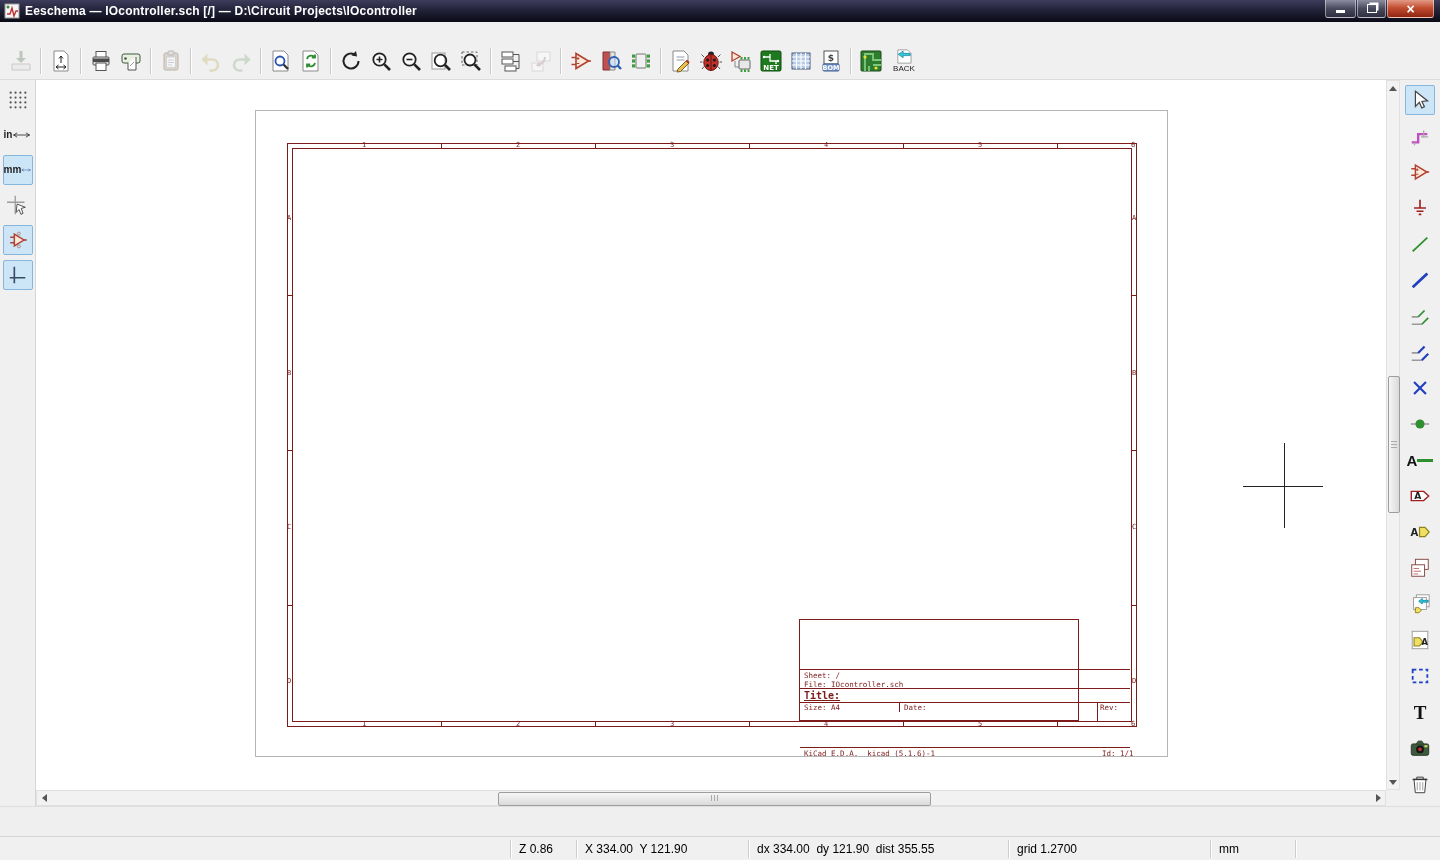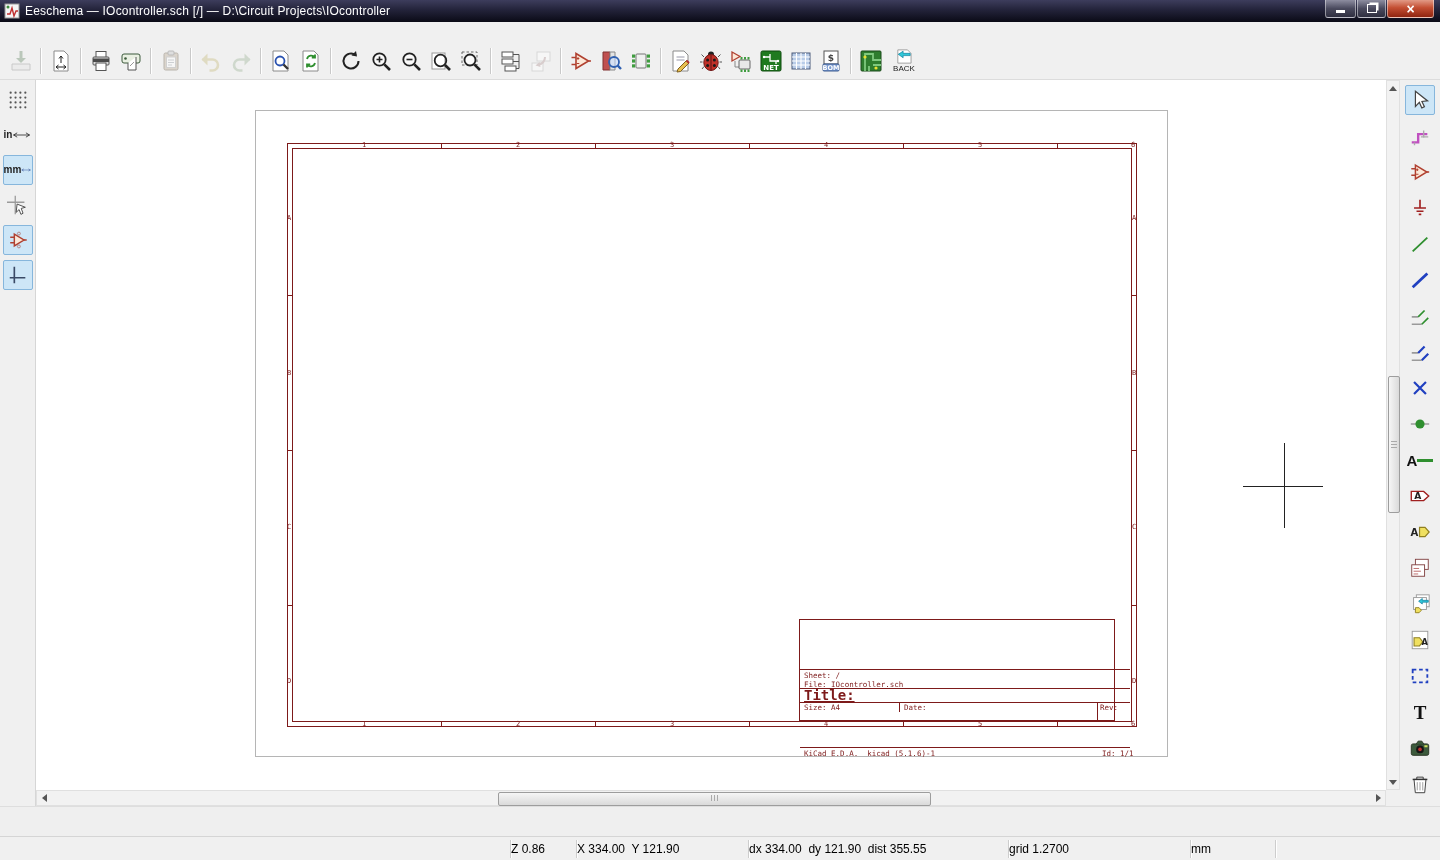--- a/index.html
+++ b/index.html
@@ -3,21 +3,21 @@
 <meta charset="utf-8">
 <style>
   html,body{margin:0;padding:0;background:#000;}
   #root{position:relative;width:1440px;height:860px;background:#f0f0f0;overflow:hidden;
         font-family:"Liberation Sans",sans-serif;font-size:12px;color:#000;}
   
   #titlebar{position:absolute;left:0;top:0;width:1440px;height:22px;
     background:linear-gradient(#3d3d5c 0%,#23233a 45%,#0a0a16 100%);
     display:flex;align-items:center;color:#fff;}
   #appicon{width:16px;height:16px;margin:0 5px 0 4px;flex:0 0 auto;}
-  #wintitle{font-size:12px;letter-spacing:.2px;}
+  #wintitle{font-size:12px;letter-spacing:.2px;font-weight:bold;}
   #winbtns{position:absolute;right:6px;top:0;display:flex;}
   .winbtn{height:17px;display:flex;align-items:center;justify-content:center;
     border:1px solid rgba(255,255,255,.45);border-top:none;border-radius:0 0 3px 3px;
     background:linear-gradient(#8d8da0,#4a4a5e 50%,#2e2e40);margin-left:1px;}
   .winbtn.min{width:29px}.winbtn.res{width:27px}
   .winbtn.close{width:45px;background:linear-gradient(#e29a86,#c44f33 45%,#8f2410);}
   .glyph-min{width:9px;height:3px;background:#fff;margin-top:6px;}
   .glyph-res{width:8px;height:7px;border:1px solid #fff;box-shadow:2px -2px 0 -0.5px #fff;}
   .glyph-close{color:#fff;font-size:14px;font-weight:bold;line-height:1;}
   
@@ -53,26 +53,26 @@
   #canvas{position:absolute;left:36px;top:80px;width:1350px;height:710px;background:#fff;overflow:hidden;}
   #page{position:absolute;left:219px;top:30px;width:913px;height:647px;background:#fff;border:1px solid #b5b5b5;box-sizing:border-box;}
   .frame{position:absolute;border:1px solid #7d1a1a;box-sizing:border-box;}
   #frame-outer{left:251px;top:63px;width:850px;height:584px;}
   #frame-inner{left:256px;top:68px;width:840px;height:574px;}
   .zn{position:absolute;transform:translate(-50%,-50%);font-family:"DejaVu Sans Mono",monospace;
       font-size:7px;color:#7d1a1a;line-height:7px;}
   .tickv{position:absolute;width:1px;height:5px;background:#7d1a1a;}
   .tickh{position:absolute;width:5px;height:1px;background:#7d1a1a;}
   
-  #tblock{position:absolute;left:763px;top:539px;width:316px;height:102px;border:1px solid #7d1a1a;
+  #tblock{position:absolute;left:763px;top:539px;width:280px;height:102px;border:1px solid #7d1a1a;
     box-sizing:border-box;font-family:"DejaVu Sans Mono",monospace;color:#7d1a1a;font-size:7.5px;line-height:9px;}
   .tbrow{position:absolute;left:0;width:330px;border-top:1px solid #7d1a1a;box-sizing:border-box;}
   #tb-sheetfile{top:49px;height:19px;padding:1px 0 0 4px;}
   #tb-title{top:68px;height:14px;padding:2px 0 0 4px;}
-  #tb-title span{font-weight:bold;font-size:14px;text-decoration:underline;}
+  #tb-title span{font-weight:bold;font-size:10px;text-decoration:underline;}
   #tb-sizedate{top:82px;height:9px;}
   #tb-company{top:91px;height:11px;margin-top:36px;}
   .tbcell{position:absolute;top:0px;white-space:pre;}
   .tbdiv{position:absolute;top:0;width:1px;background:#7d1a1a;}
   
   .xhair{position:absolute;background:#222;}
   
   #vscroll{position:absolute;left:1386px;top:80px;width:14px;height:710px;background:#f2f2f2;border:1px solid #e0e0e0;box-sizing:border-box;}
   #hscroll{position:absolute;left:36px;top:790px;width:1350px;height:16px;background:#f2f2f2;border:1px solid #e0e0e0;box-sizing:border-box;}
   .sb-arrow{position:absolute;display:flex;align-items:center;justify-content:center;}
@@ -86,21 +86,21 @@
   #hthumb{position:absolute;left:461px;top:1px;width:431px;height:12px;
     background:linear-gradient(#f6f6f6,#dadada);border:1px solid #9d9d9d;border-radius:2px;}
   .gripv{position:absolute;left:2px;top:50%;margin-top:-4px;width:6px;height:8px;
     background:repeating-linear-gradient(#aaa 0 1px,transparent 1px 3px);}
   .griph{position:absolute;top:2px;left:50%;margin-left:-4px;height:6px;width:8px;
     background:repeating-linear-gradient(90deg,#aaa 0 1px,transparent 1px 3px);}
   
   #band{position:absolute;left:0;top:806px;width:1440px;height:30px;background:#efefef;border-top:1px solid #dedede;}
   #statusbar{position:absolute;left:0;top:836px;width:1440px;height:24px;background:#f0f0f0;
     border-top:1px solid #d5d5d5;display:flex;align-items:center;}
-  .st{height:18px;line-height:18px;box-sizing:border-box;white-space:pre;
+  .st{height:18px;line-height:18px;padding-left:8px;box-sizing:border-box;white-space:pre;
       border-left:1px solid #cdcdcd;box-shadow:inset 1px 0 0 #fff;}
   .st.first{border-left:none;box-shadow:none;}
 </style>
 </head>
 <body>
 
 <div id="root">
 
   <div id="titlebar">
     <svg id="appicon" viewBox="0 0 16 16">
@@ -627,18 +627,18 @@
     </div>
   </div>
 
   <div id="band"></div>
 
   <div id="statusbar">
     <div class="st first" style="width:510px"></div>
     <div class="st" style="width:66px">Z 0.86</div>
     <div class="st" style="width:172px">X 334.00  Y 121.90</div>
     <div class="st" style="width:260px">dx 334.00  dy 121.90  dist 355.55</div>
-    <div class="st" style="width:182px">grid 1.2700</div>
+    <div class="st" style="width:202px">grid 1.2700</div>
     <div class="st" style="width:85px">mm</div>
     <div class="st" style="flex:1"></div>
   </div>
 
 </div>
 
 </body></html>

